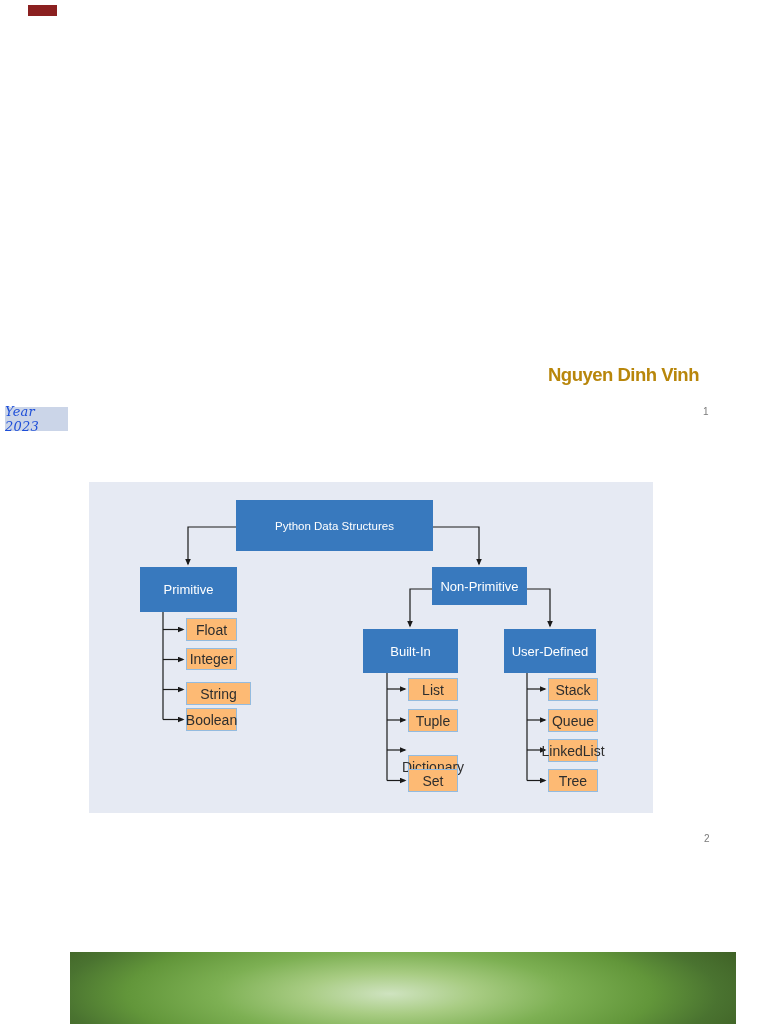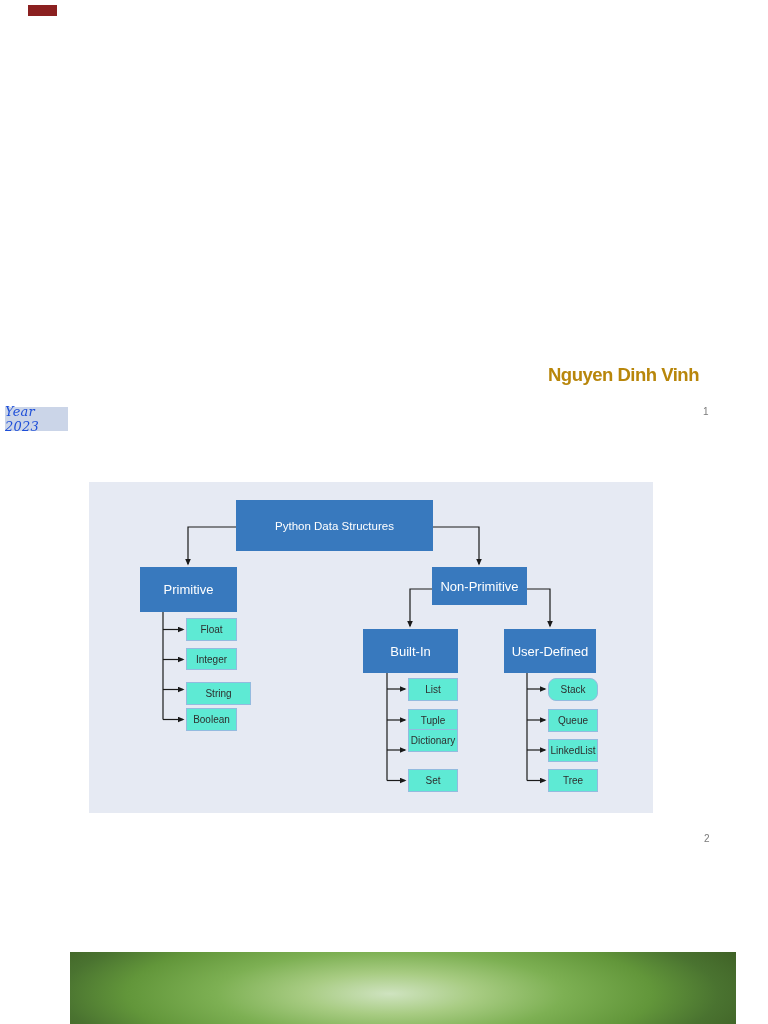--- a/index.html
+++ b/index.html
@@ -27,21 +27,21 @@
                      color:#1d4ed8; letter-spacing:0.2px; }
 
   
   .diagram-panel { position:absolute; left:89px; top:482px; width:564px; height:331px;
                    background:#E6EAF3; }
   .diagram-panel svg { position:absolute; left:0; top:0; }
 
   .node, .leaf { position:absolute; display:flex; align-items:center; justify-content:center;
                  text-align:center; }
   .node { background:#3879BE; color:#ffffff; font-size:13px; }
-  .leaf { background:#5eead4; border:1px solid #93BBDF; color:#2e2e2e; font-size:10px; }
+  .leaf { background:#fdba74; border:1px solid #93BBDF; color:#2e2e2e; font-size:14px; }
 
   
   .footer-bar { position:absolute; left:70px; top:952px; width:666px; height:72px;
     background:radial-gradient(ellipse 58% 130% at 48% 58%,
       #cfe3c0 0%, #a8cc83 22%, #7db053 45%, #62963a 68%, #4a7330 85%, #3f6126 100%);
   }
 </style>
 </head>
 <body>
 
@@ -103,24 +103,24 @@
 
     <div class="node" style="left:274px; top:147px; width:95px; height:44px;">Built-In</div>
 
     <div class="leaf" style="left:97px; top:136px; width:51px; height:23px;">Float</div>
     <div class="leaf" style="left:97px; top:166px; width:51px; height:22px;">Integer</div>
     <div class="leaf" style="left:97px; top:200px; width:65px; height:23px;">String</div>
     <div class="leaf" style="left:97px; top:226px; width:51px; height:23px;">Boolean</div>
 
     <div class="leaf" style="left:319px; top:196px; width:50px; height:23px;">List</div>
     <div class="leaf" style="left:319px; top:227px; width:50px; height:23px;">Tuple</div>
-    <div class="leaf" style="left:319px; top:247px; width:50px; height:23px;">Dictionary</div>
+    <div class="leaf" style="left:319px; top:273px; width:50px; height:23px;">Dictionary</div>
     <div class="leaf" style="left:319px; top:287px; width:50px; height:23px;">Set</div>
 
-    <div class="leaf" style="left:459px; top:196px; width:50px; height:23px;border-radius:8px;">Stack</div>
+    <div class="leaf" style="left:459px; top:196px; width:50px; height:23px;">Stack</div>
     <div class="leaf" style="left:459px; top:227px; width:50px; height:23px;">Queue</div>
     <div class="leaf" style="left:459px; top:257px; width:50px; height:23px;">LinkedList</div>
     <div class="leaf" style="left:459px; top:287px; width:50px; height:23px;">Tree</div>
   </div>
 
   <div class="pagenum pagenum-2">2</div>
 
   <div class="footer-bar"></div>
 
 </div>

